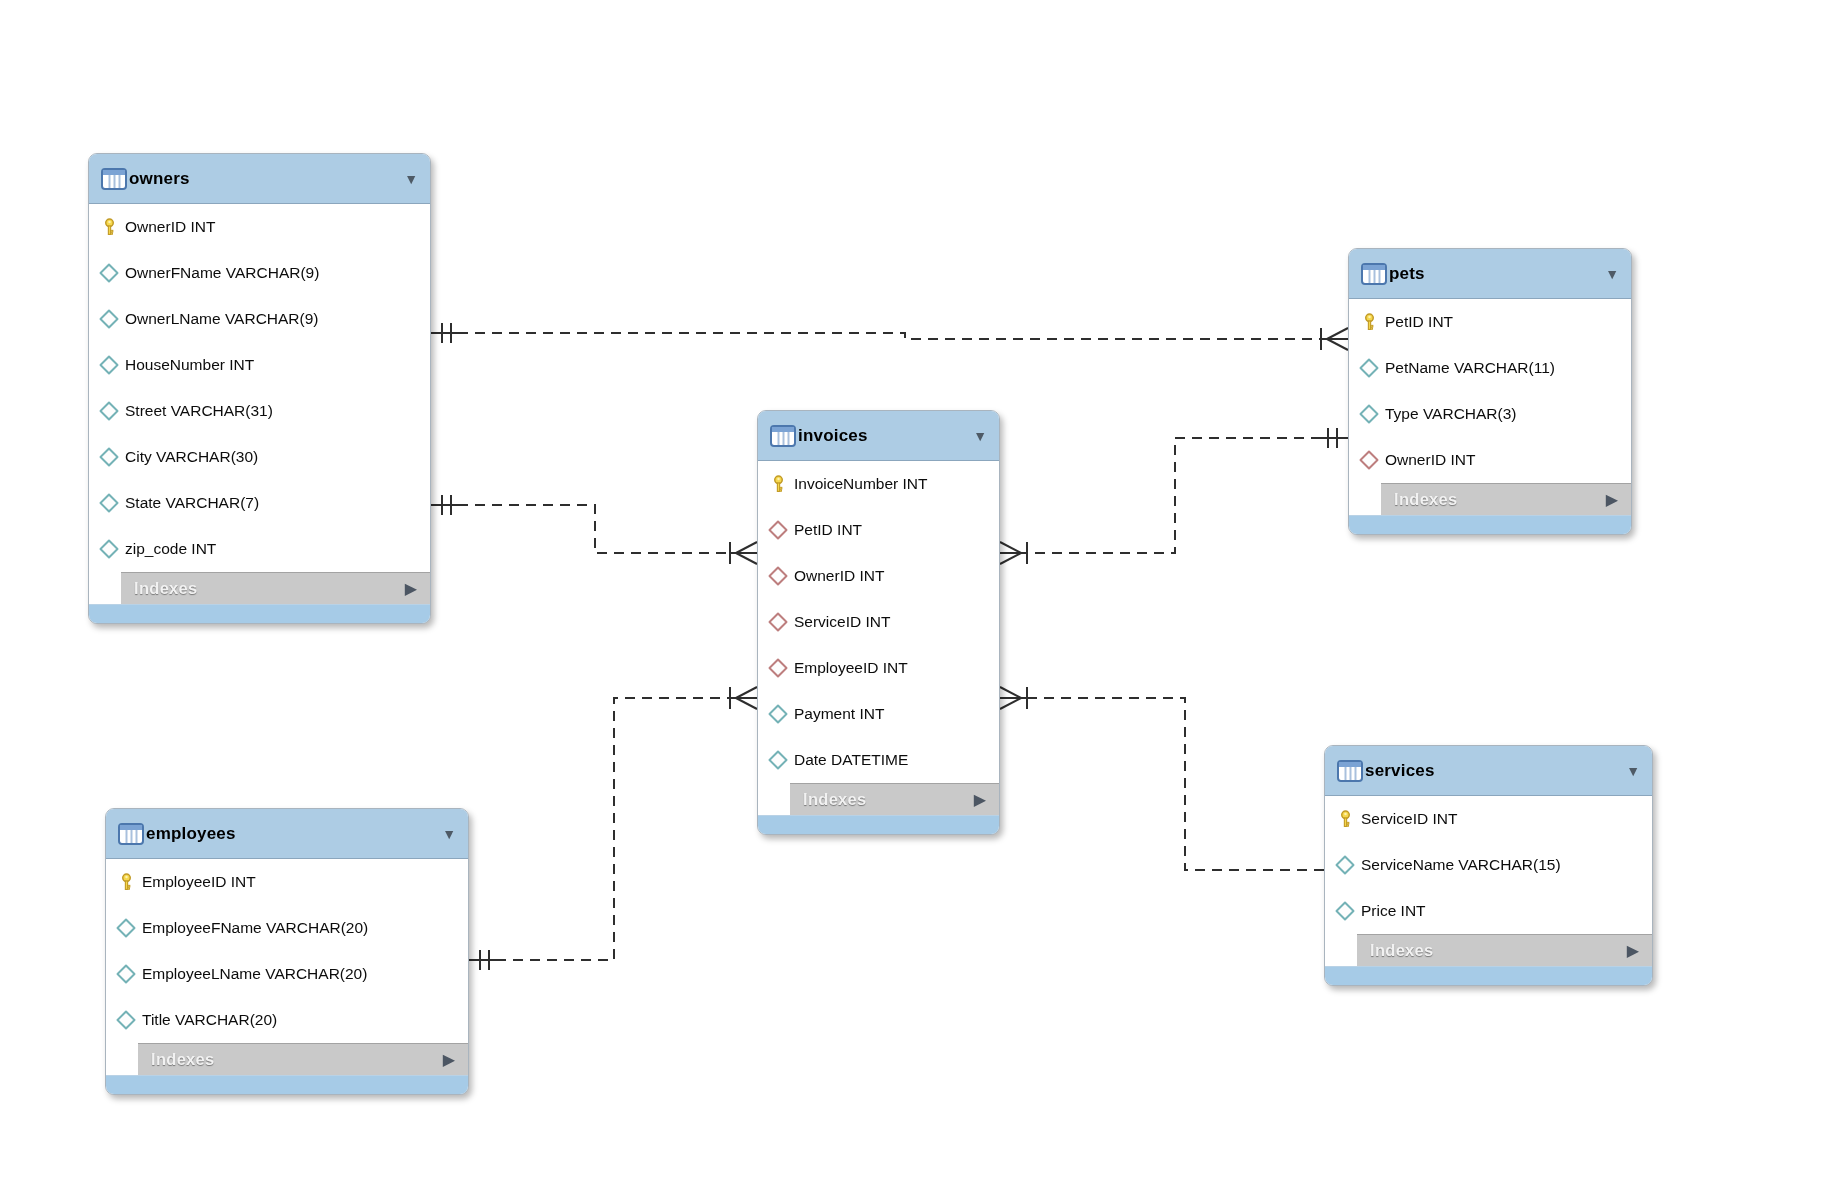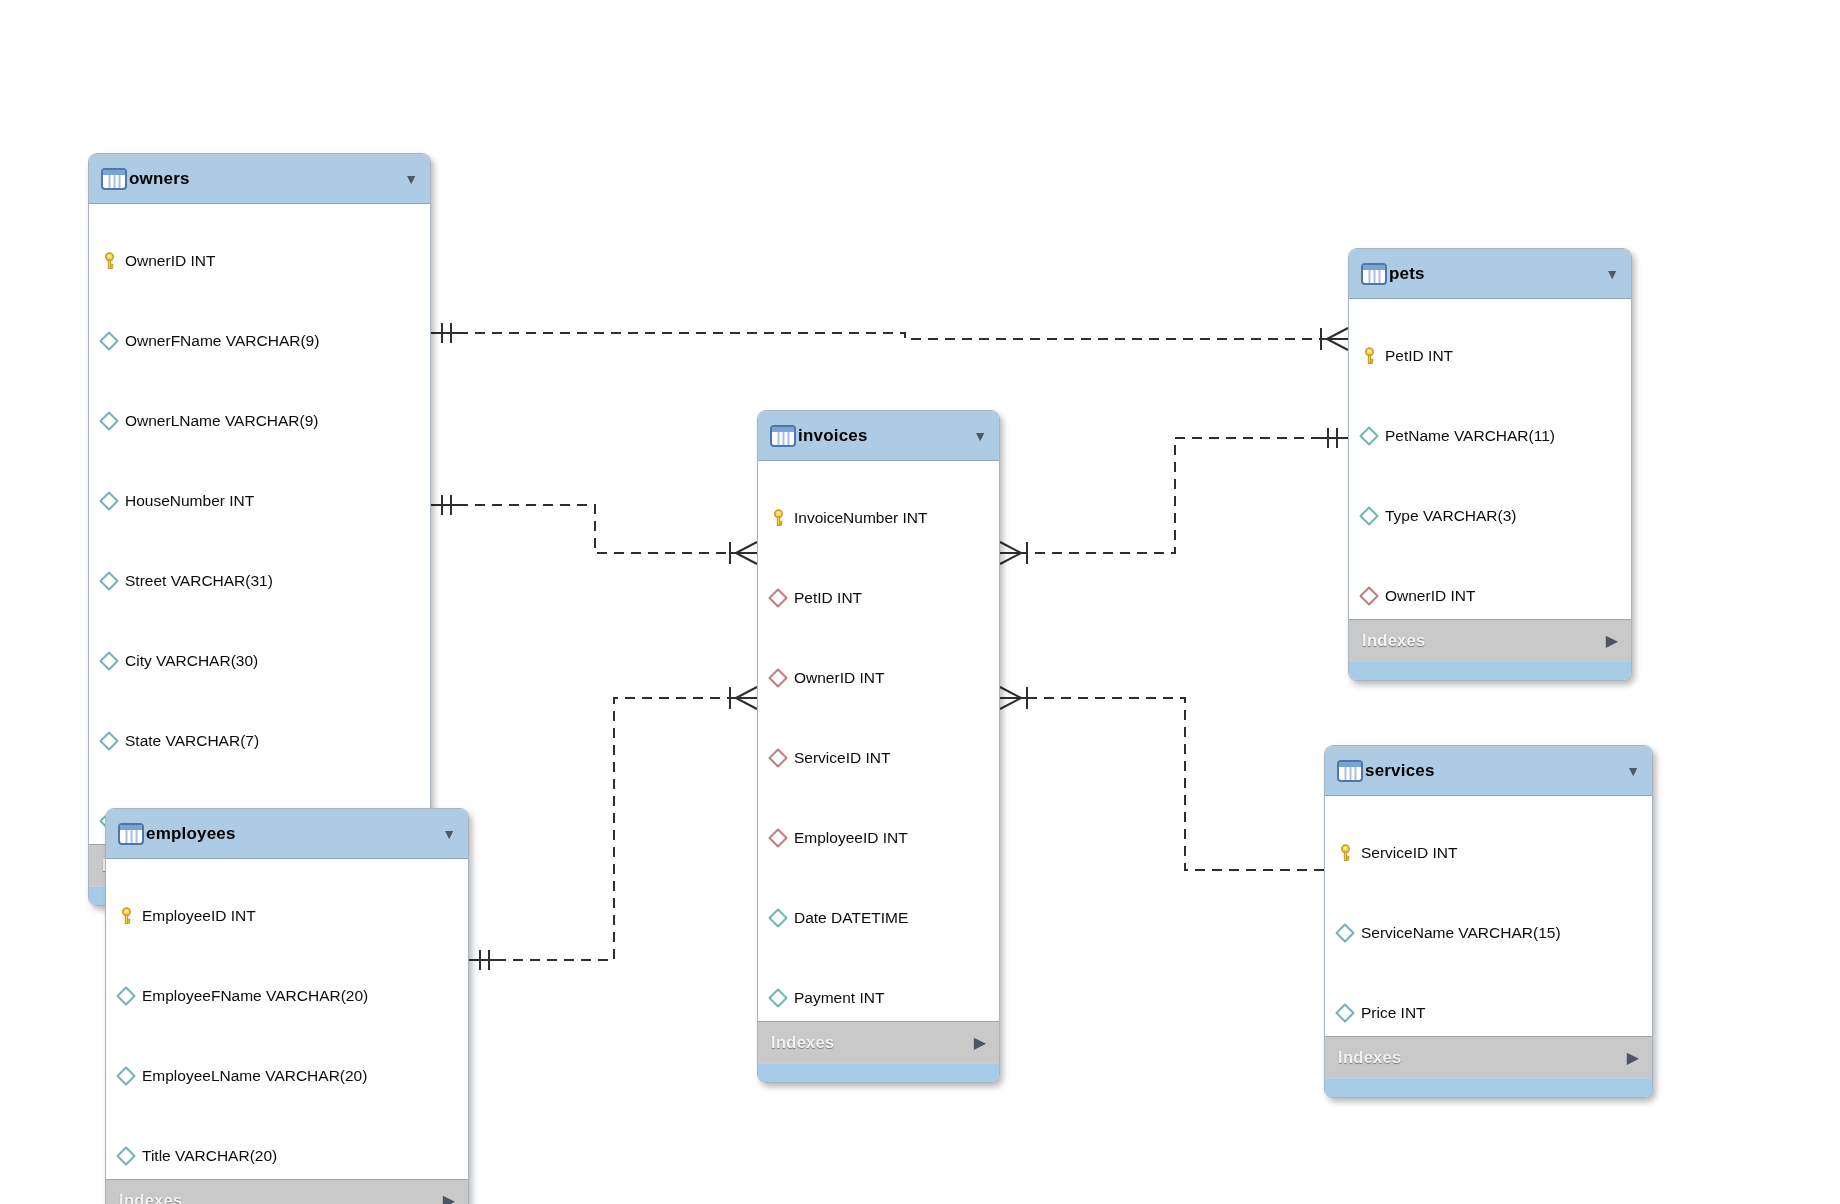--- a/index.html
+++ b/index.html
@@ -29,29 +29,29 @@
   }
   .tbl-header{
     height:50px; background:var(--header-fill);
     border-radius:8px 8px 0 0; border-bottom:1px solid #8ba6bd;
     display:flex; align-items:center; padding:0 12px; box-sizing:border-box;
   }
   .tbl-title{font-size:17px; font-weight:bold; color:#000; margin-left:2px; letter-spacing:.2px;}
   .tbl-collapse{margin-left:auto; color:var(--arrow); font-size:14px; cursor:pointer;}
   .tbl-icon{display:inline-flex; width:26px; height:22px;}
   .tbl-body{background:#fff;}
-  .col-row{display:flex; align-items:center; height:46px; padding:0 10px 0 9px; box-sizing:border-box;margin-top:34px;}
+  .col-row{display:flex; align-items:center; height:46px; padding:0 10px 0 9px; box-sizing:border-box;}
   .col-ic-wrap{width:22px; display:flex; justify-content:center; align-items:center; flex:0 0 22px;}
   .col-label{font-size:15.5px; color:#0c0c0c; margin-left:5px; white-space:nowrap;}
   .dia{width:10px; height:10px; border:2px solid var(--col-diamond); background:#fdfdfd;
        transform:rotate(45deg); border-radius:1px;}
   .dia.fk{border-color:var(--fk-diamond);}
   .tbl-indexes{
-    height:42px; background:var(--indexes-fill); border-top:1px solid #a3a3a3;
-    display:flex; align-items:center; padding:0 13px; box-sizing:border-box;
+    height:32px; background:var(--indexes-fill); border-top:1px solid #a3a3a3;
+    display:flex; align-items:center; padding:0 13px; box-sizing:border-box;margin-left:32px;
   }
   .idx-label{font-size:16.5px; font-weight:bold; color:var(--indexes-text);
              text-shadow:0 1px 1px rgba(110,110,110,.9); letter-spacing:.3px;}
   .idx-arrow{margin-left:auto; color:#4c5663; font-size:16px; cursor:pointer;}
   .tbl-footer{height:18px; background:var(--footer-fill); border-radius:0 0 8px 8px; border-top:1px solid #b9d2e6;}
 </style>
 </head>
 <body>
 
 <div id="canvas">
@@ -289,27 +289,27 @@
           <div class="col-row">
     <span class="col-ic-wrap">
               <span class="dia fk"></span>
             </span>
     <span class="col-label">EmployeeID INT</span>
   </div>
           <div class="col-row">
     <span class="col-ic-wrap">
               <span class="dia"></span>
             </span>
+    <span class="col-label">Payment INT</span>
+  </div>
+          <div class="col-row">
+    <span class="col-ic-wrap">
+              <span class="dia"></span>
+            </span>
     <span class="col-label">Date DATETIME</span>
-  </div>
-          <div class="col-row">
-    <span class="col-ic-wrap">
-              <span class="dia"></span>
-            </span>
-    <span class="col-label">Payment INT</span>
   </div>
         </div>
     <div class="tbl-indexes">
       <span class="idx-label">Indexes</span>
       <span class="idx-arrow">▶</span>
     </div>
     <div class="tbl-footer"></div>
   </div>
       <div class="table" style="left: 105px; top: 808px; width: 364px;">
     <div class="tbl-header">

